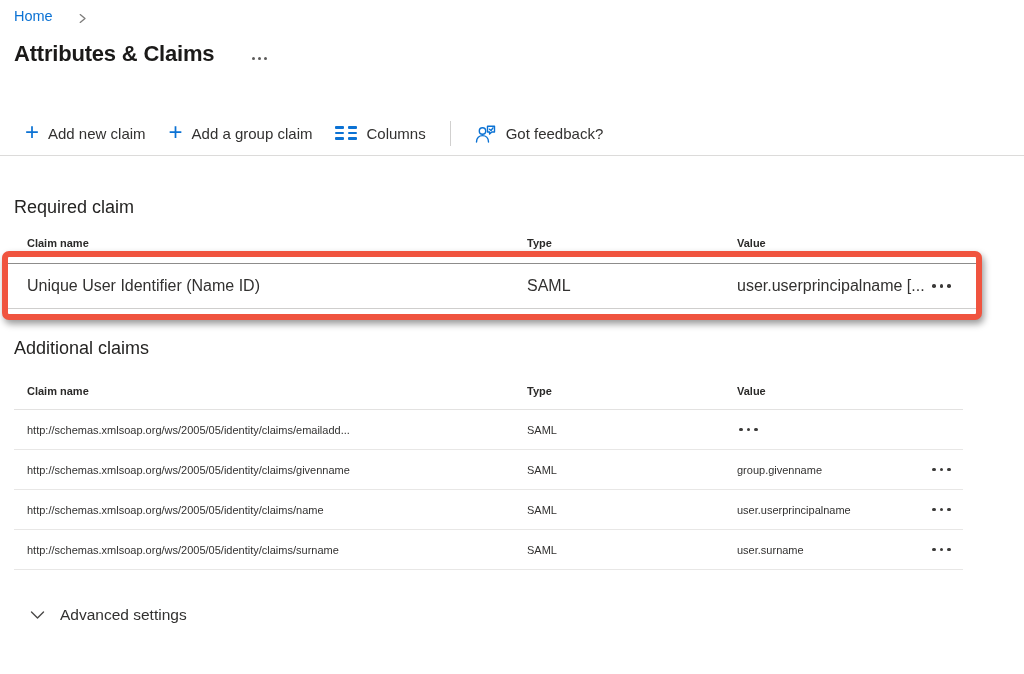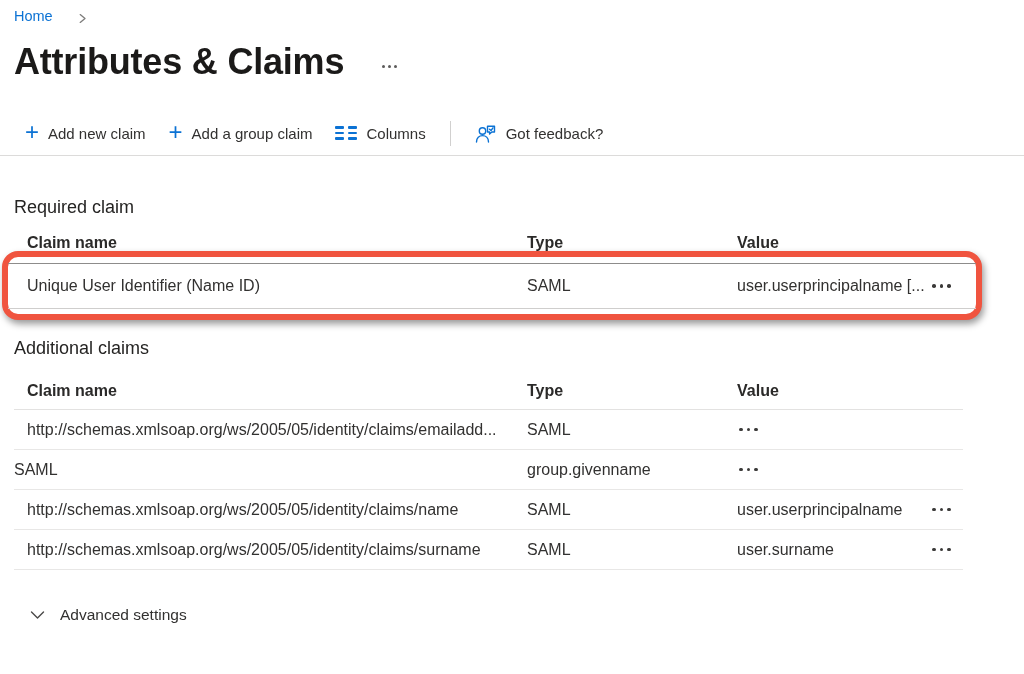--- a/index.html
+++ b/index.html
@@ -19,21 +19,21 @@
   }
   .breadcrumb a { color: #0b72d4; text-decoration: none; cursor: pointer; }
   .crumb-chevron { display: inline-flex; margin-top: 1px; }
 
   
   .title-row {
     position: absolute; top: 41px; left: 14px;
     display: flex; align-items: center;
   }
   .page-title {
-    font-size: 36px; font-weight: 700; color: #1b1a19; letter-spacing: -0.2px;
+    font-size: 22px; font-weight: 700; color: #1b1a19; letter-spacing: -0.2px;
   }
   .title-more {
     margin-left: 34px; margin-top: 8px;
     display: flex; gap: 3px; cursor: pointer; padding: 4px;
   }
   .title-more i { width: 3px; height: 3px; border-radius: 50%; background: #5c5b5a; }
 
   
   .toolbar {
     position: absolute; top: 119px; left: 25px;
@@ -62,21 +62,21 @@
 
   
   .section-heading {
     position: absolute; left: 14px;
     font-size: 18px; color: #252423; font-weight: 400;
   }
   .required-heading { top: 197px; }
   .additional-heading { top: 338px; }
 
   
-  .tbl { position: absolute; left: 14px; width: 949px; font-size: 16px; }
+  .tbl { position: absolute; left: 14px; width: 949px; font-size: 11px; }
   .tbl-header, .tbl-row {
     display: grid;
     grid-template-columns: 513px 210px 193px 33px;
     align-items: center;
   }
   .tbl-header { font-weight: 700; color: #2b2a29; }
   .cell-name { padding-left: 13px; overflow: hidden; white-space: nowrap; }
   .required-tbl { top: 231px; }
   .required-tbl .tbl-header { height: 24px; }
   .additional-tbl { top: 372px; }
@@ -86,21 +86,21 @@
   .more-btn {
     display: flex; gap: 4px; cursor: pointer; padding: 6px 2px;
     justify-self: start;
   }
   .more-btn i { width: 3.5px; height: 3.5px; border-radius: 50%; background: #3b3a39; }
 
   
   .highlight-box {
     position: absolute; top: 251px; left: 2px;
     width: 980px; height: 69px;
-    border: 6px solid #f0543f; border-radius: 16px;
+    border: 6px solid #f0543f; border-radius: 7px;
     background: #ffffff;
     box-shadow: 2px 4px 7px rgba(0,0,0,0.40);
     z-index: 5;
   }
   .highlight-box .tbl-row {
     margin-top: 6px; height: 46px;
     border-top: 1px solid #8d8c8b;
     border-bottom: 1px solid #cfcecd;
     display: grid;
     grid-template-columns: 519px 210px 193px 38px;
@@ -215,20 +215,21 @@
     <div class="tbl-row">
       <span class="cell-name">http://schemas.xmlsoap.org/ws/2005/05/identity/claims/emailadd...</span>
       <span>SAML</span>
       <span class="more-btn">
           <i></i>
           <i></i>
           <i></i>
         </span>
     </div>
     <div class="tbl-row">
+      <span class="cell-name">http://schemas.xmlsoap.org/ws/2005/05/identity/claims/givenname</span>
       <span>SAML</span>
       <span>group.givenname</span>
       <span class="more-btn">
           <i></i>
           <i></i>
           <i></i>
         </span>
     </div>
     <div class="tbl-row">
       <span class="cell-name">http://schemas.xmlsoap.org/ws/2005/05/identity/claims/name</span>

